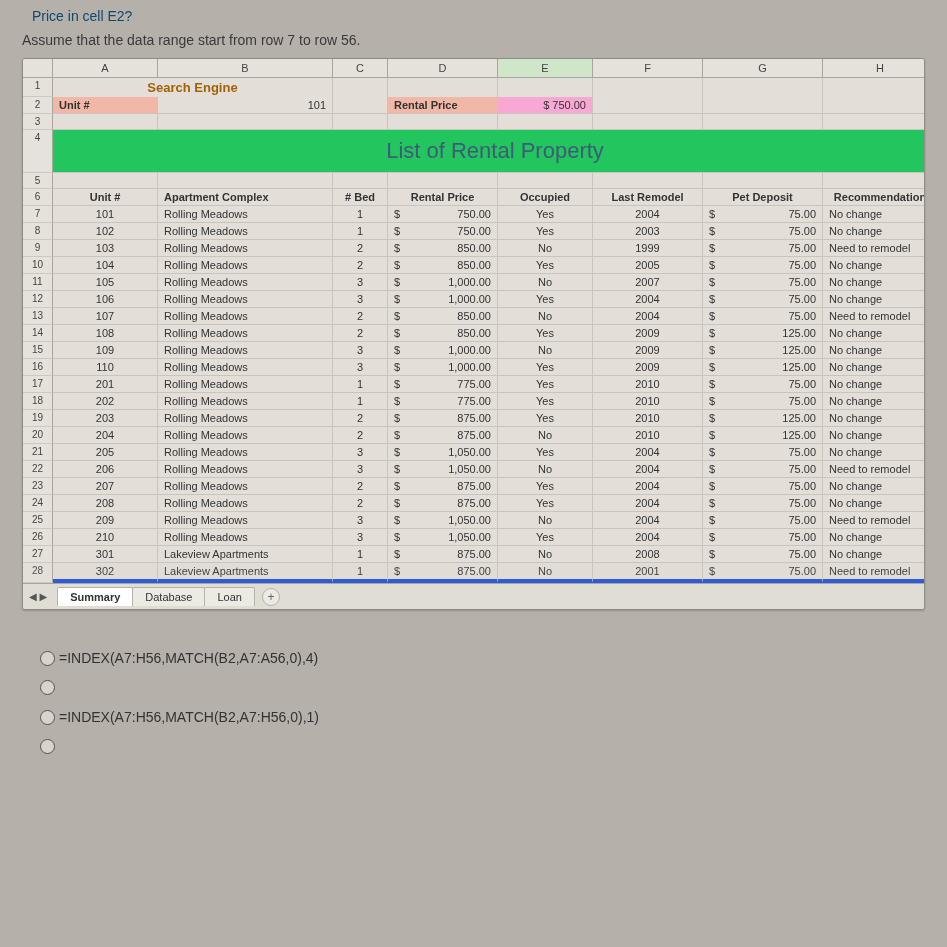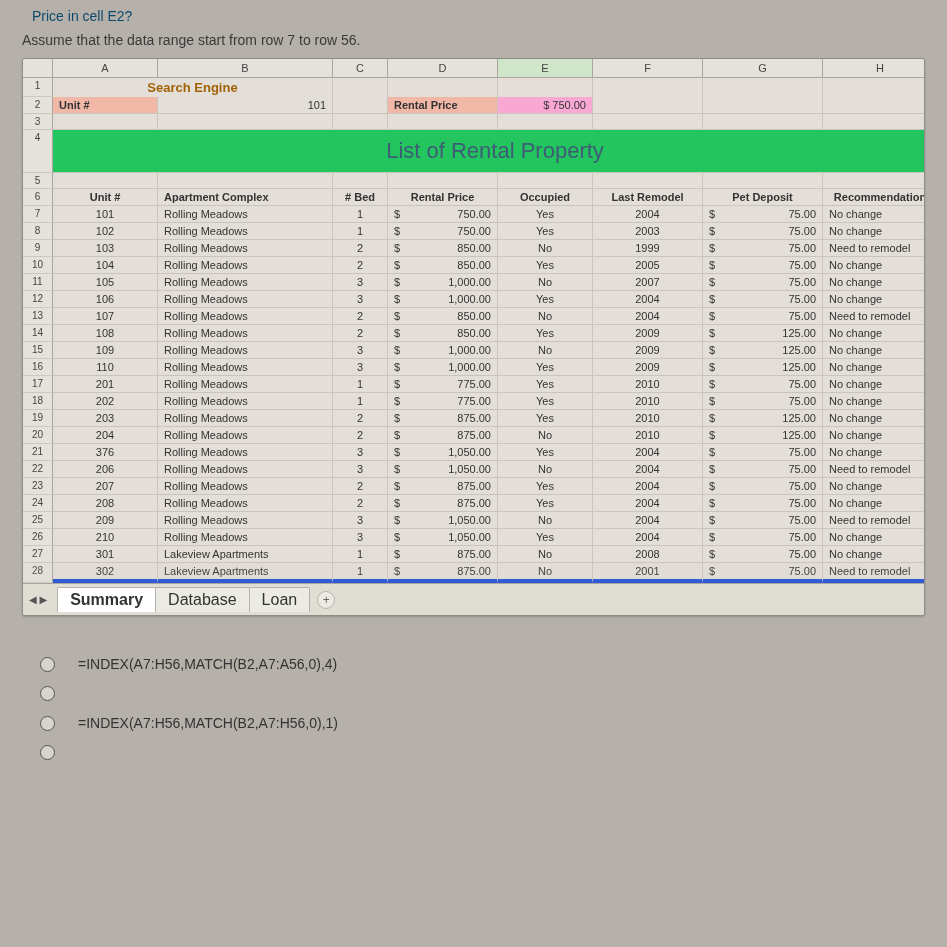--- a/index.html
+++ b/index.html
@@ -98,40 +98,40 @@
     border-top:1px solid #aaa69f;
     padding: 3px 6px;
     gap: 0;
   }
   .tabs .nav {
     font-size:10px;
     color:#555;
     padding:0 10px 0 0;
   }
   .tab {
-    font-size:16px;
+    font-size:11px;
     padding:3px 12px;
     background:#ecebe3;
     border:1px solid #b7b3ab;
     border-bottom:none;
     border-radius: 2px 2px 0 0;
     margin-right:-1px;
     color:#333;
   }
   .tab.active { background:#fff; font-weight:600; }
   .tab-add {
     width:18px; height:18px; border:1px solid #b7b3ab; border-radius:50%;
     margin-left:8px; display:flex; align-items:center; justify-content:center;
     font-size:12px; color:#666; background:#ecebe3;
   }
   .options {
     padding: 40px 40px 0 40px;
   }
   .opt {
-    display:flex; align-items:center; gap:23px; margin-bottom: 14px;
+    display:flex; align-items:center; gap:4px; margin-bottom: 14px;
     font-size: 14px; color:#333;
   }
   .radio {
     width:15px; height:15px; border-radius:50%;
     border:1.5px solid #555; background:#d8d4cd;
   }
   .trunc-row { opacity: .9; }
   .trunc-row .cell { border-bottom: 4px solid #1d4ed8; white-space:nowrap; overflow:hidden; }
   .sel-col { background:#cfe6c9 !important; }
 </style>
@@ -511,21 +511,21 @@
           <div class="cell">
             <span class="money">
               <span class="m-s">$</span>
               <span class="m-v">125.00</span>
             </span>
           </div>
           <div class="cell">No change</div>
         </div>
         <div class="row">
           <div class="rownum">21</div>
-          <div class="cell c-center">376</div>
+          <div class="cell c-center">205</div>
           <div class="cell">Rolling Meadows</div>
           <div class="cell c-center">3</div>
           <div class="cell">
             <span class="money">
               <span class="m-s">$</span>
               <span class="m-v">1,050.00</span>
             </span>
           </div>
           <div class="cell c-center">Yes</div>
           <div class="cell c-center">2004</div>

